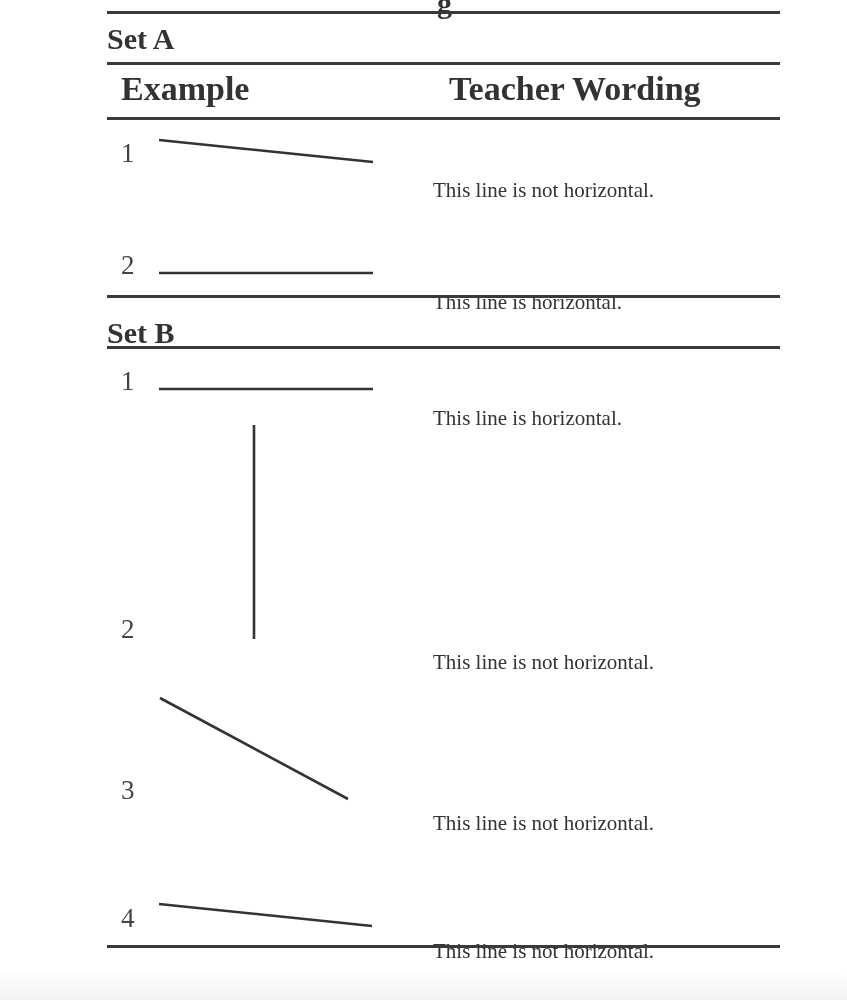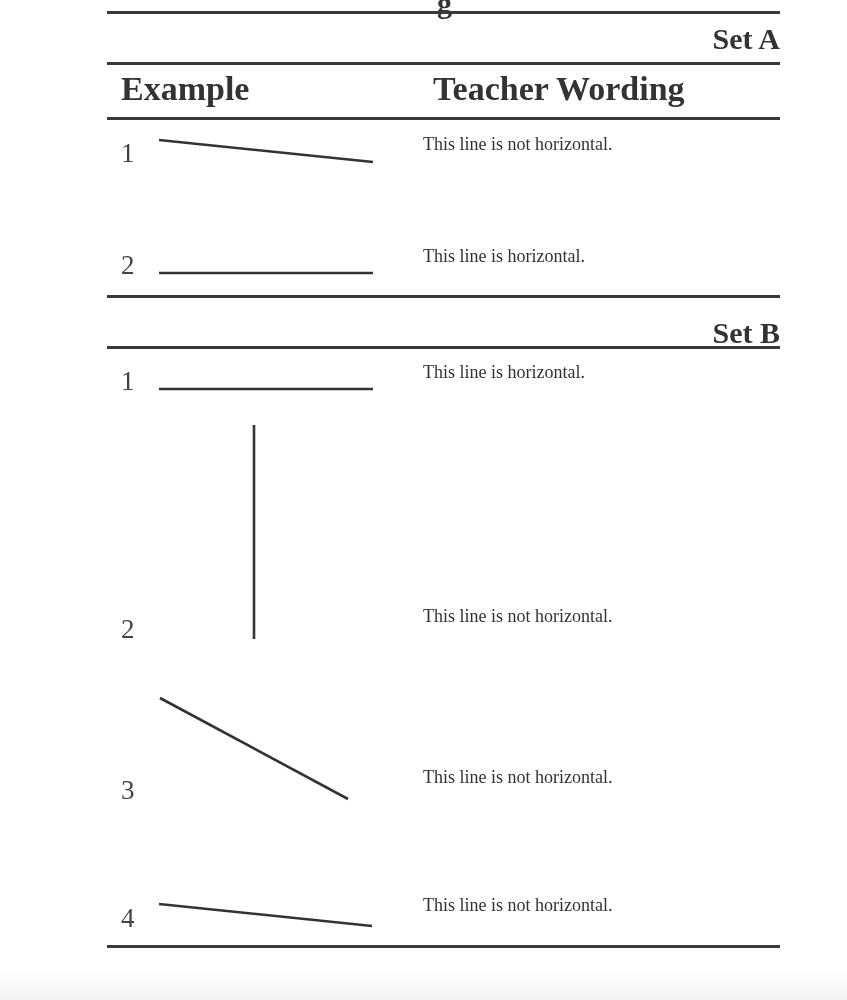--- a/index.html
+++ b/index.html
@@ -1,40 +1,40 @@
 <!DOCTYPE html>
 <html><head>
 <meta charset="utf-8">
 <style>
   html, body { margin:0; padding:0; }
   body { width:847px; height:1000px; position:relative; background:#ffffff; overflow:hidden;
          font-family:"Liberation Serif","DejaVu Serif",serif; color:#333333; }
   .rule { position:absolute; left:107px; width:673px; background:#3a3a3a; }
   .r2 { height:3px; }
   .txt { position:absolute; white-space:nowrap; }
-  .set-h { font-weight:bold; font-size:30px; color:#333; text-align:right; left:107px; width:673px; }
+  .set-h { font-weight:bold; font-size:30px; color:#333; text-align:left; left:107px; width:673px; }
   .col-h { font-weight:bold; font-size:34px; color:#333;text-align:center; }
   .num { font-size:27px; color:#444; left:121px; }
-  .wording { font-size:18px; color:#333; left:423px; }
+  .wording { font-size:21px; color:#333; left:433px;margin-top:44px; }
   .partial { position:absolute; left:437px; top:-14px; font-weight:bold; font-size:30px; color:#333; }
   svg.lines { position:absolute; left:0; top:0; }
   .bottom-band { position:absolute; left:0; top:970px; width:847px; height:30px;
                  background:linear-gradient(#ffffff,#f2f2f2); }
 </style>
 </head>
 <body>
 
 <div class="partial">g</div>
 
 <div class="rule r2" style="top:11px"></div>
 <div class="txt set-h" style="top:22px">Set A</div>
 <div class="rule r2" style="top:62px"></div>
 
 <div class="txt col-h" style="left:121px; top:70px">Example</div>
-<div class="txt col-h" style="left:433px; top:70px">Teacher Wording</div>
+<div class="txt col-h" style="left:449px; top:70px">Teacher Wording</div>
 <div class="rule r2" style="top:117px"></div>
 
 <div>
   <div class="txt num" style="top:138px">1</div>
   <div class="txt wording" style="top:134px">This line is not horizontal.</div>
 </div>
 <div>
   <div class="txt num" style="top:250px">2</div>
   <div class="txt wording" style="top:246px">This line is horizontal.</div>
 </div>

